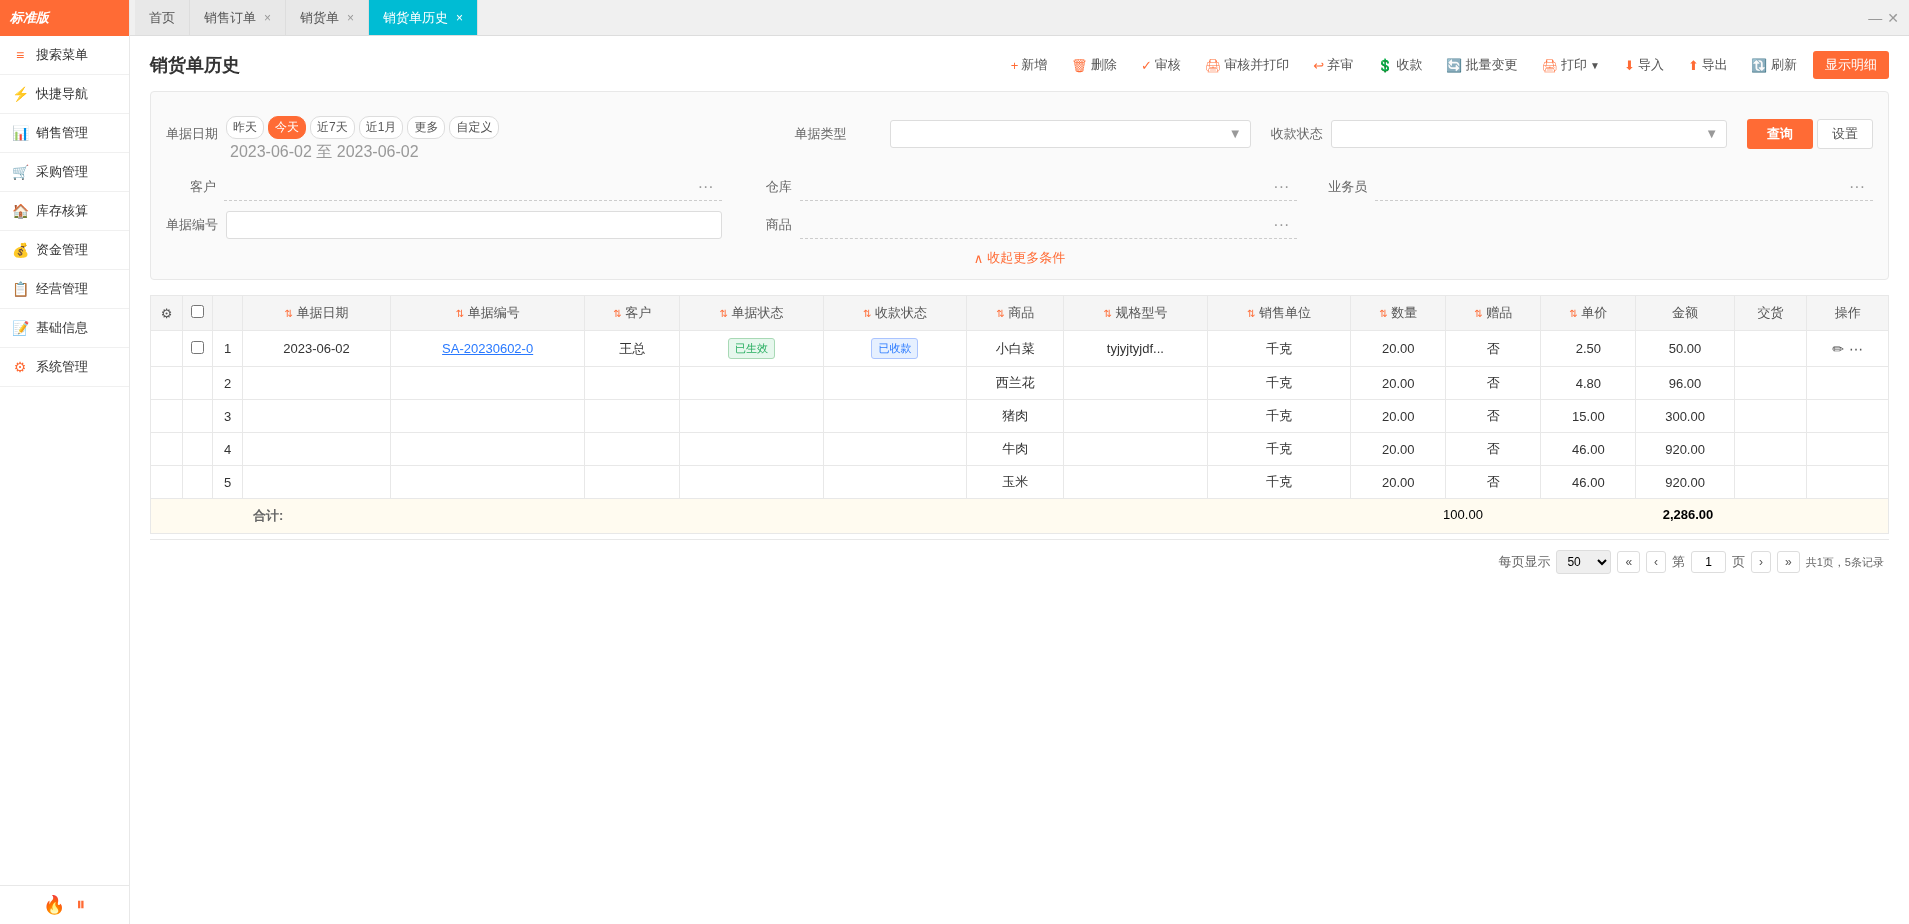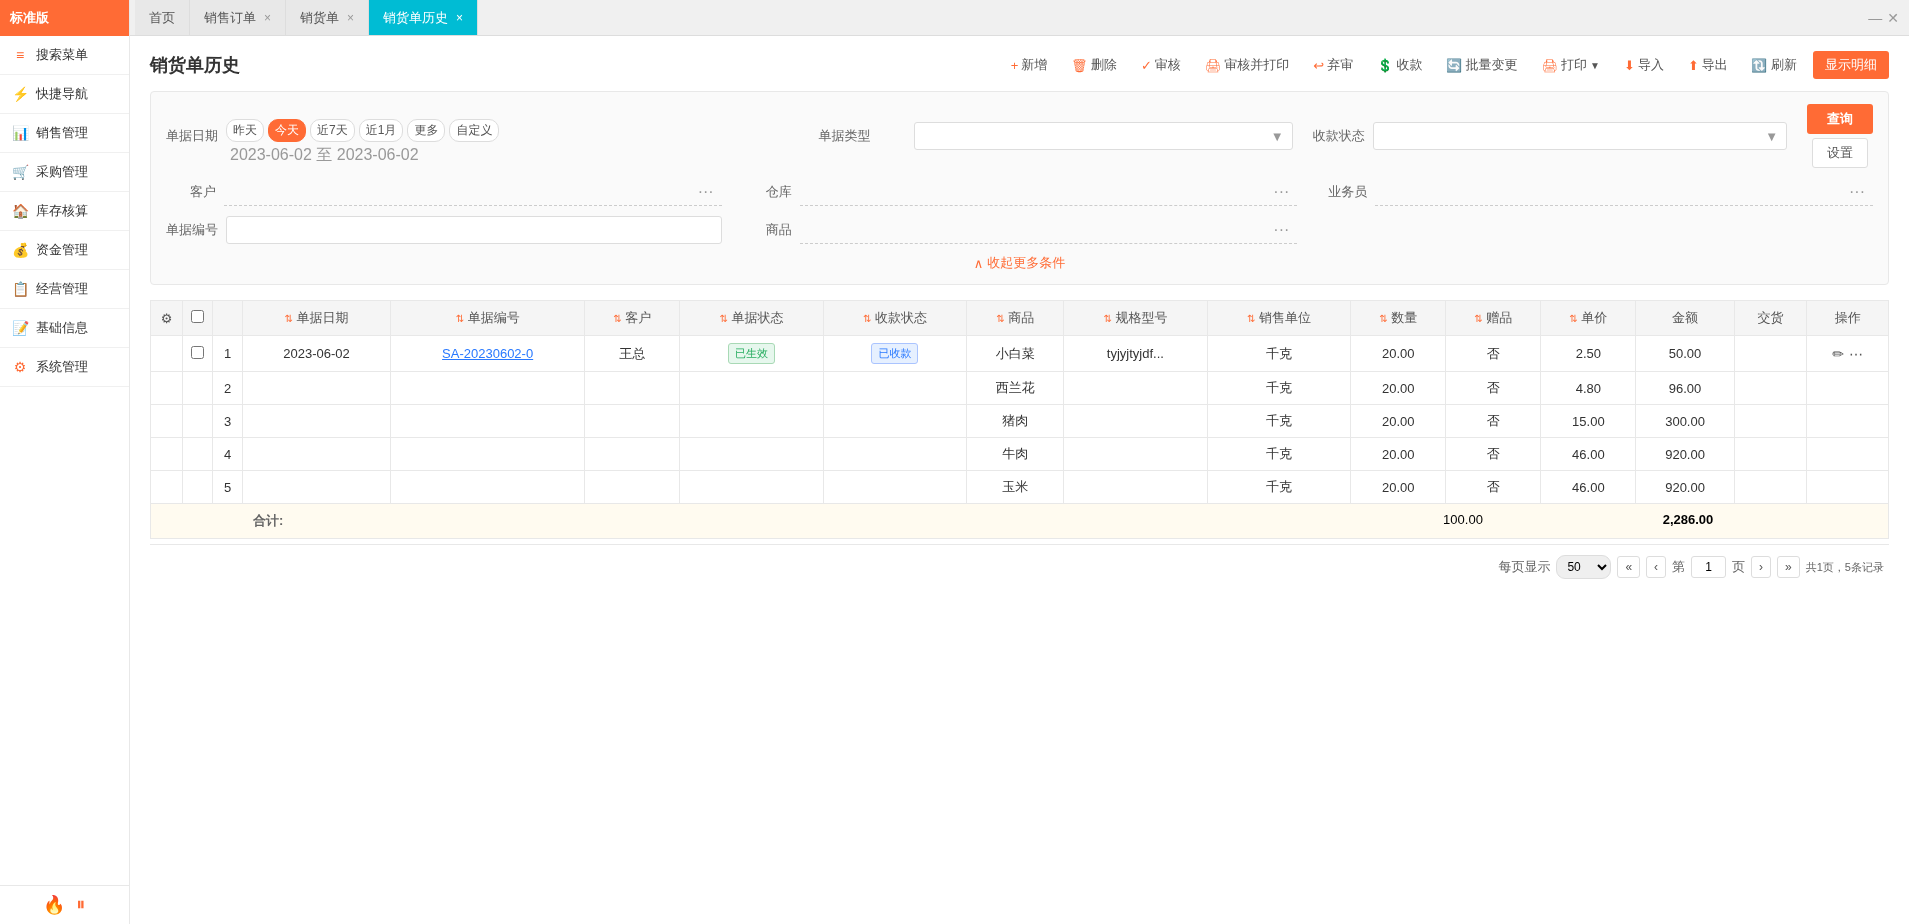--- a/index.html
+++ b/index.html
@@ -17,20 +17,21 @@
     .sidebar-header {
       background: #ff6b35;
       color: #fff;
       padding: 8px 10px;
       font-size: 12px;
       font-weight: bold;
       display: flex;
       align-items: center;
       gap: 5px;
       height: 36px;
+      font-style: italic;
     }
     .sidebar-item {
       display: flex;
       align-items: center;
       gap: 8px;
       padding: 10px 12px;
       cursor: pointer;
       color: #333;
       border-bottom: 1px solid #f0f0f0;
     }
@@ -310,21 +311,21 @@
       display: flex;
       align-items: center;
       justify-content: flex-end;
       padding: 10px 5px;
       gap: 6px;
       border-top: 1px solid #e8e8e8;
       margin-top: 5px;
     }
     .page-size-select {
       border: 1px solid #ddd;
-      border-radius: 9px;
+      border-radius: 3px;
       padding: 3px 6px;
       font-size: 12px;
     }
     .page-nav-btn {
       border: 1px solid #ddd;
       background: #fff;
       border-radius: 3px;
       padding: 3px 7px;
       cursor: pointer;
       color: #555;
@@ -505,21 +506,21 @@
             <span class="select-arrow">▼</span>
           </div>
         </div>
         <div class="filter-item" style="flex:1.5;">
           <span class="filter-label">收款状态</span>
           <div class="select-field">
             <span></span>
             <span class="select-arrow">▼</span>
           </div>
         </div>
-        <div style="display:flex;flex-direction:column;gap:4px;align-items:center;">
+        <div style="display:flex;gap:4px;align-items:flex-start;">
           <button class="query-btn">查询</button>
           <button class="settings-btn">设置</button>
         </div>
       </div>
 
       <div class="filter-row">
         <div class="filter-item">
           <span class="filter-label">客户</span>
           <div class="filter-input-dotted">
             <span></span>

